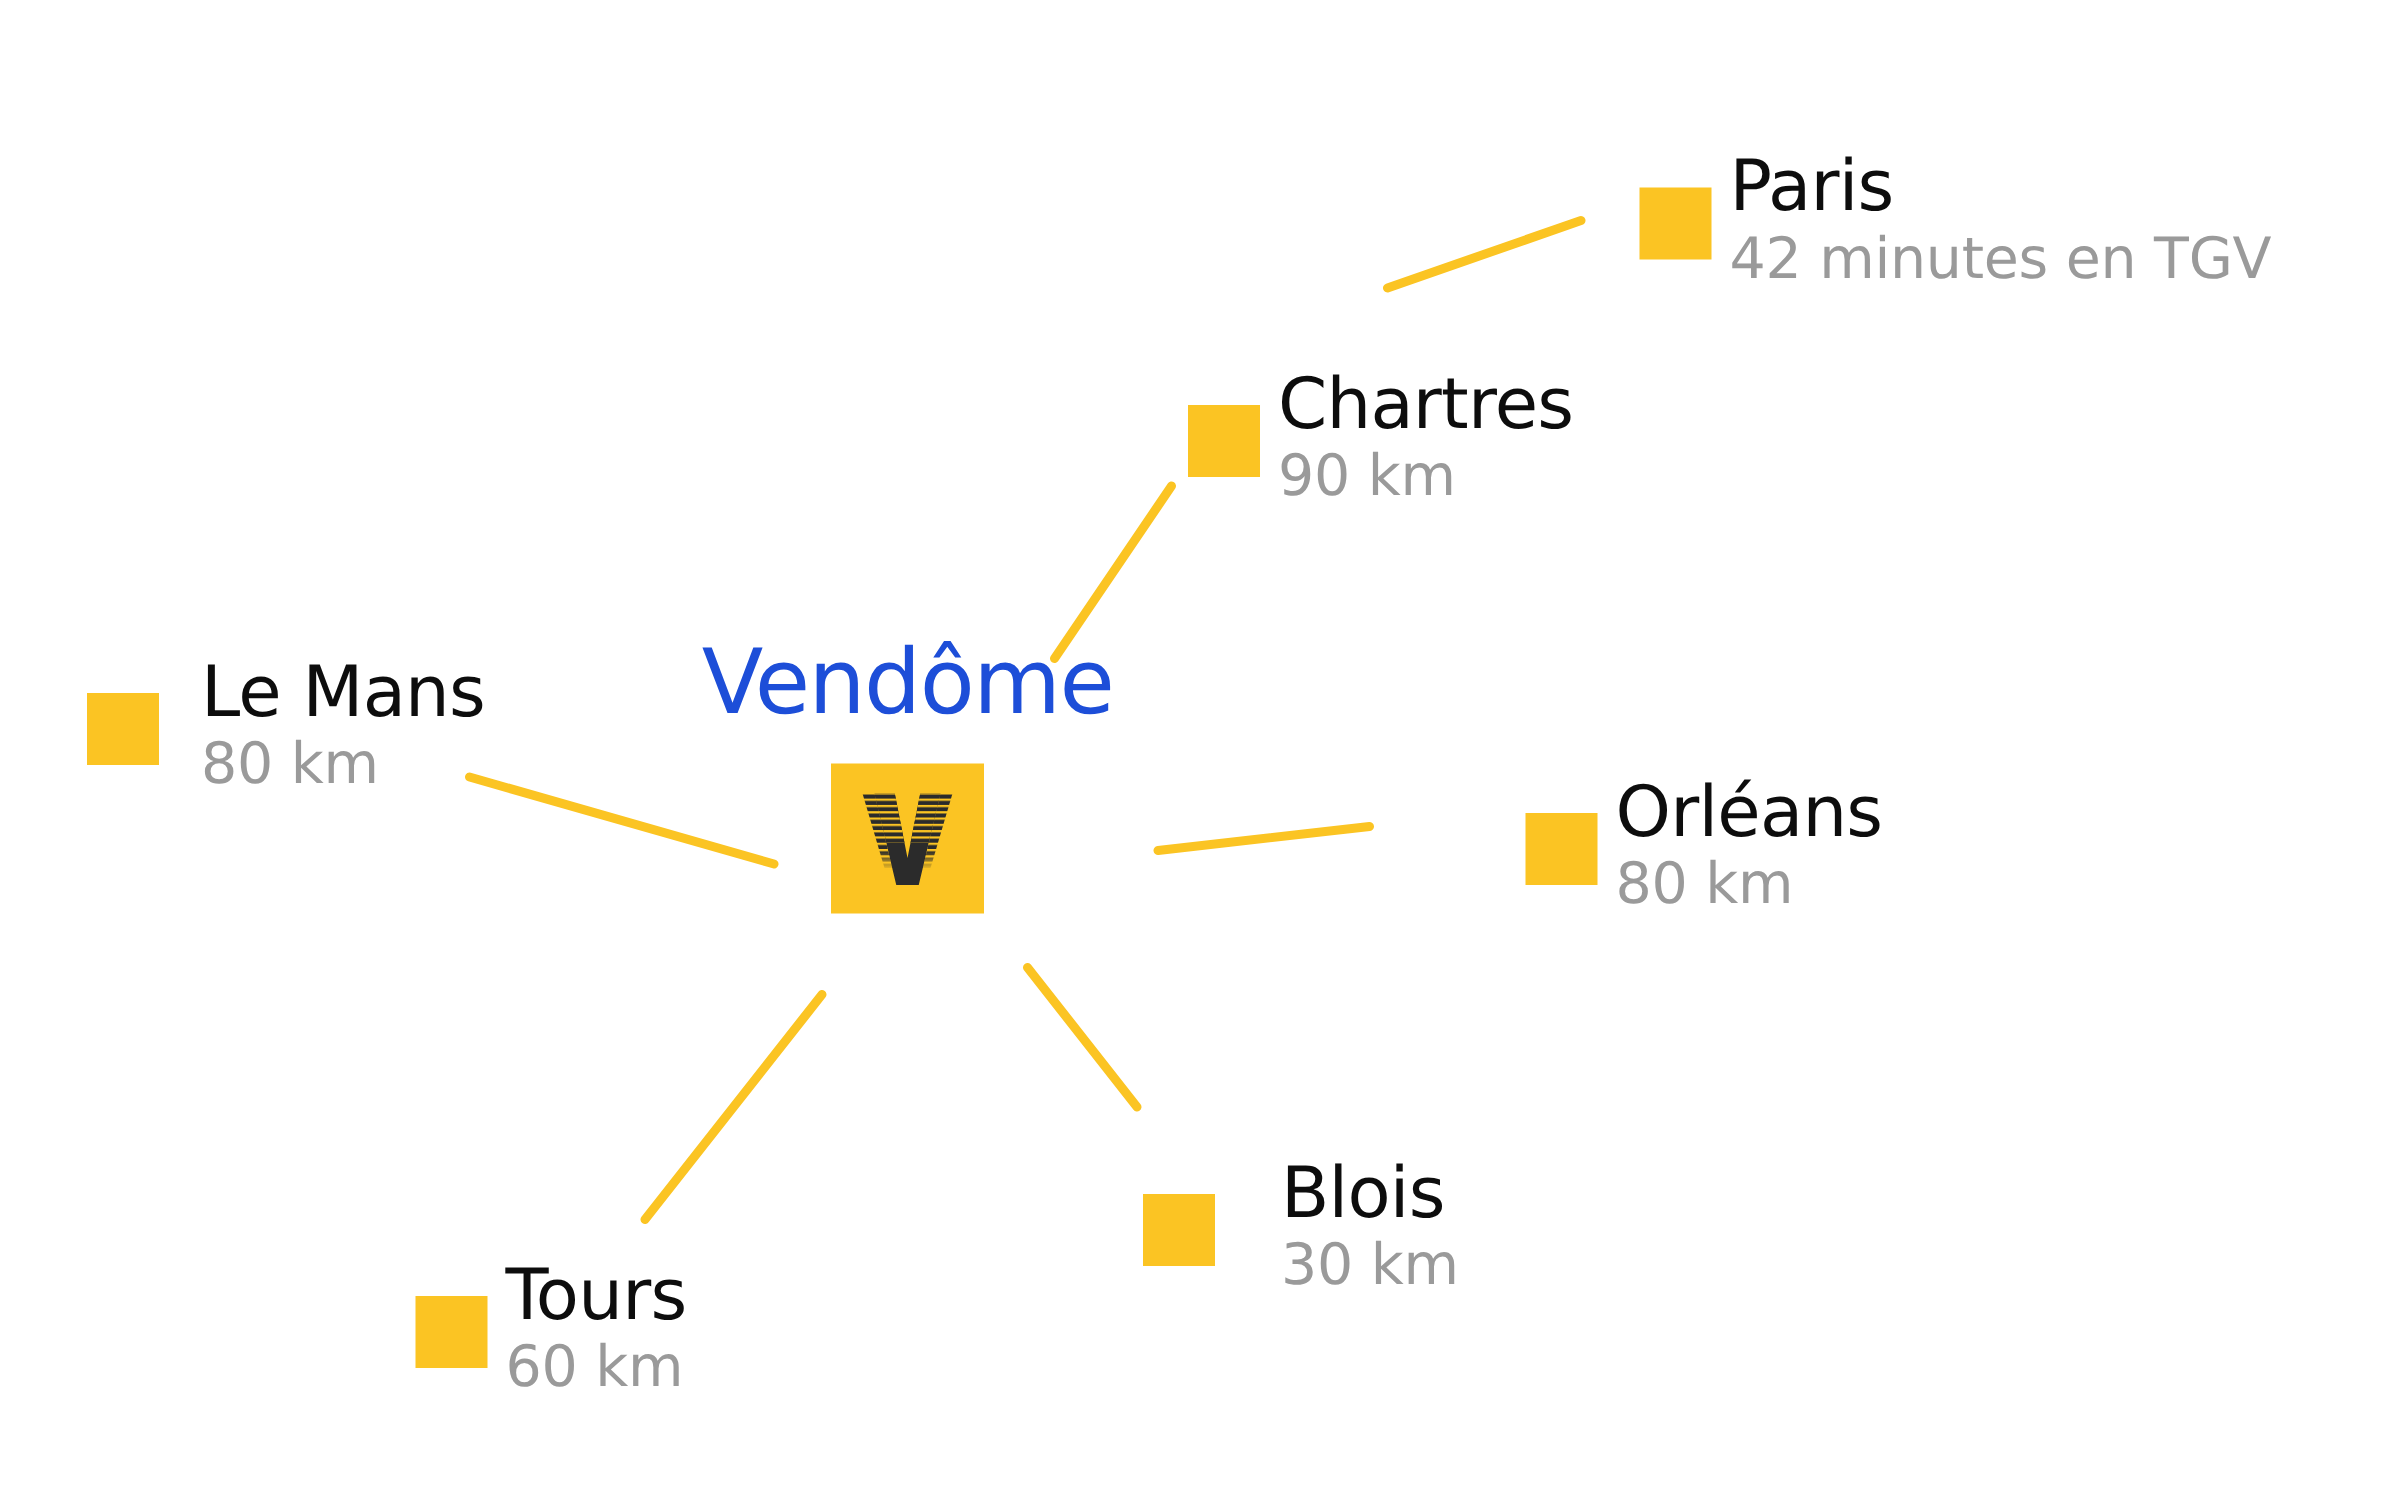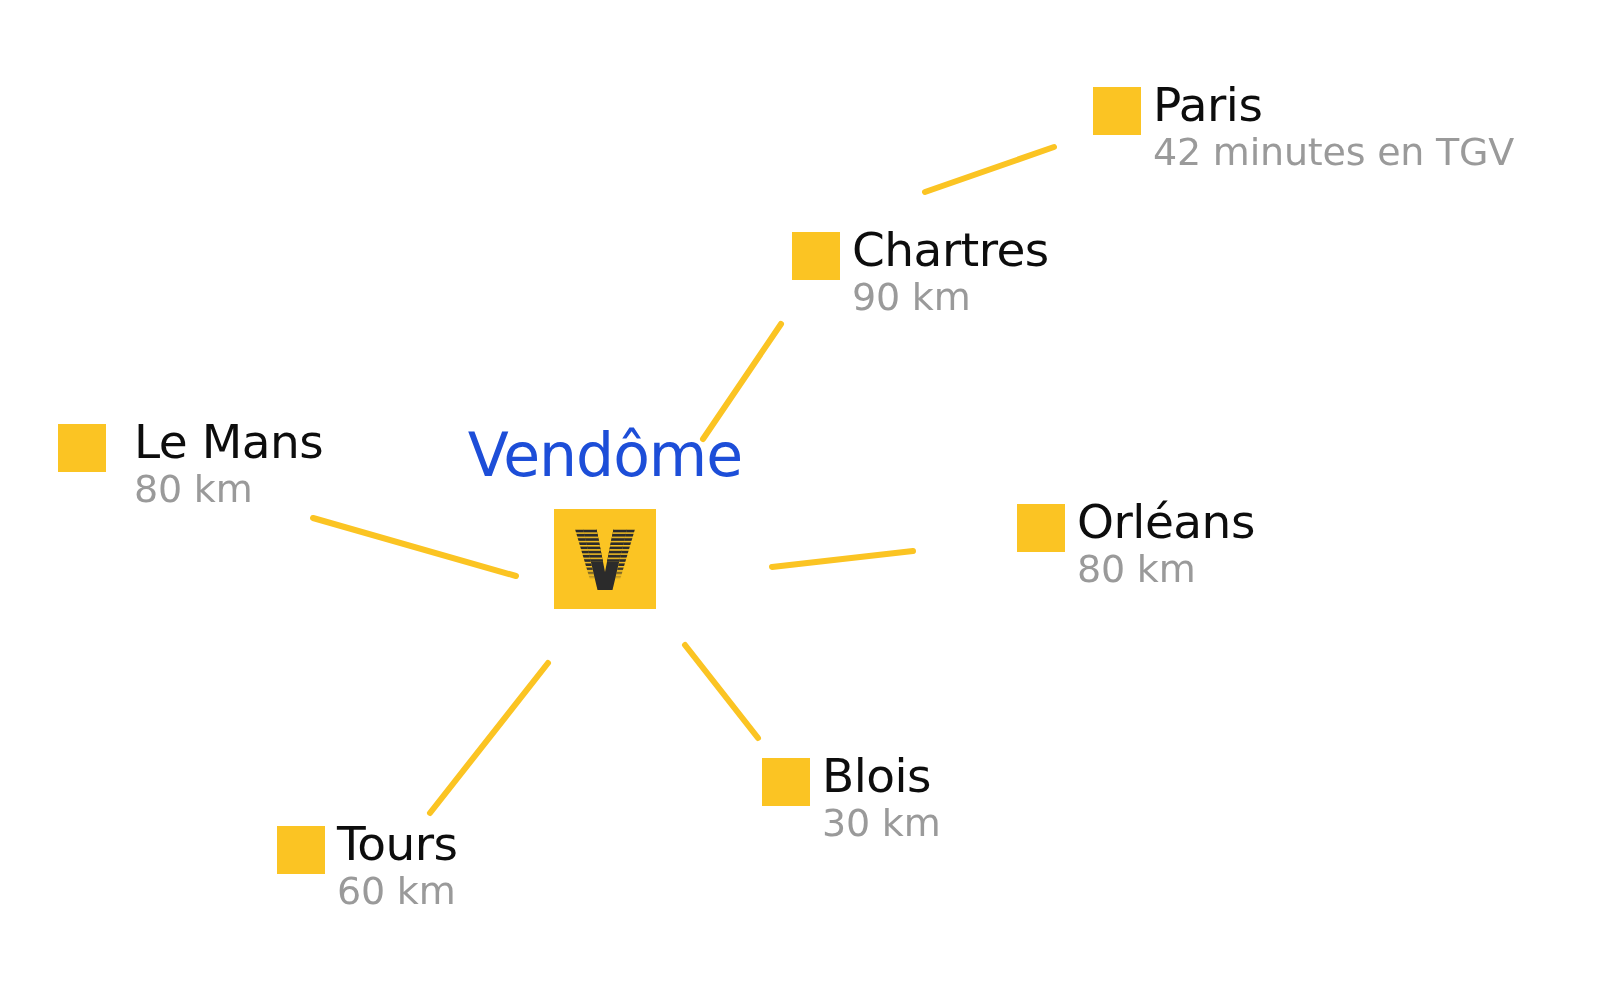--- a/index.html
+++ b/index.html
@@ -30,22 +30,23 @@
     z-index: 1;
     pointer-events: none;
   }
 
   
   .city-node {
     position: absolute;
     z-index: 3;
     display: flex;
     flex-direction: row;
-    align-items: flex-start;
+    align-items: center;
     white-space: nowrap;
+    margin-top: 20px;
   }
   .city-swatch {
     flex: 0 0 auto;
     width: 48px;
     height: 48px;
     background: #FBC423;
     margin-top: 6px;
   }
   .city-text {
     display: flex;
@@ -145,21 +146,21 @@
   </div>
 
   <div class="city-node" style="left:1017px; top:498px;">
     <div class="city-swatch"></div>
     <div class="city-text">
       <div class="city-name">Orléans</div>
       <div class="city-sub">80 km</div>
     </div>
   </div>
 
-  <div class="city-node" style="left:762px; top:752px;">
+  <div class="city-node" style="left:762px; top:752px;gap:32px;">
     <div class="city-swatch"></div>
     <div class="city-text">
       <div class="city-name">Blois</div>
       <div class="city-sub">30 km</div>
     </div>
   </div>
 
   <div class="city-node" style="left:277px; top:820px;">
     <div class="city-swatch"></div>
     <div class="city-text">

